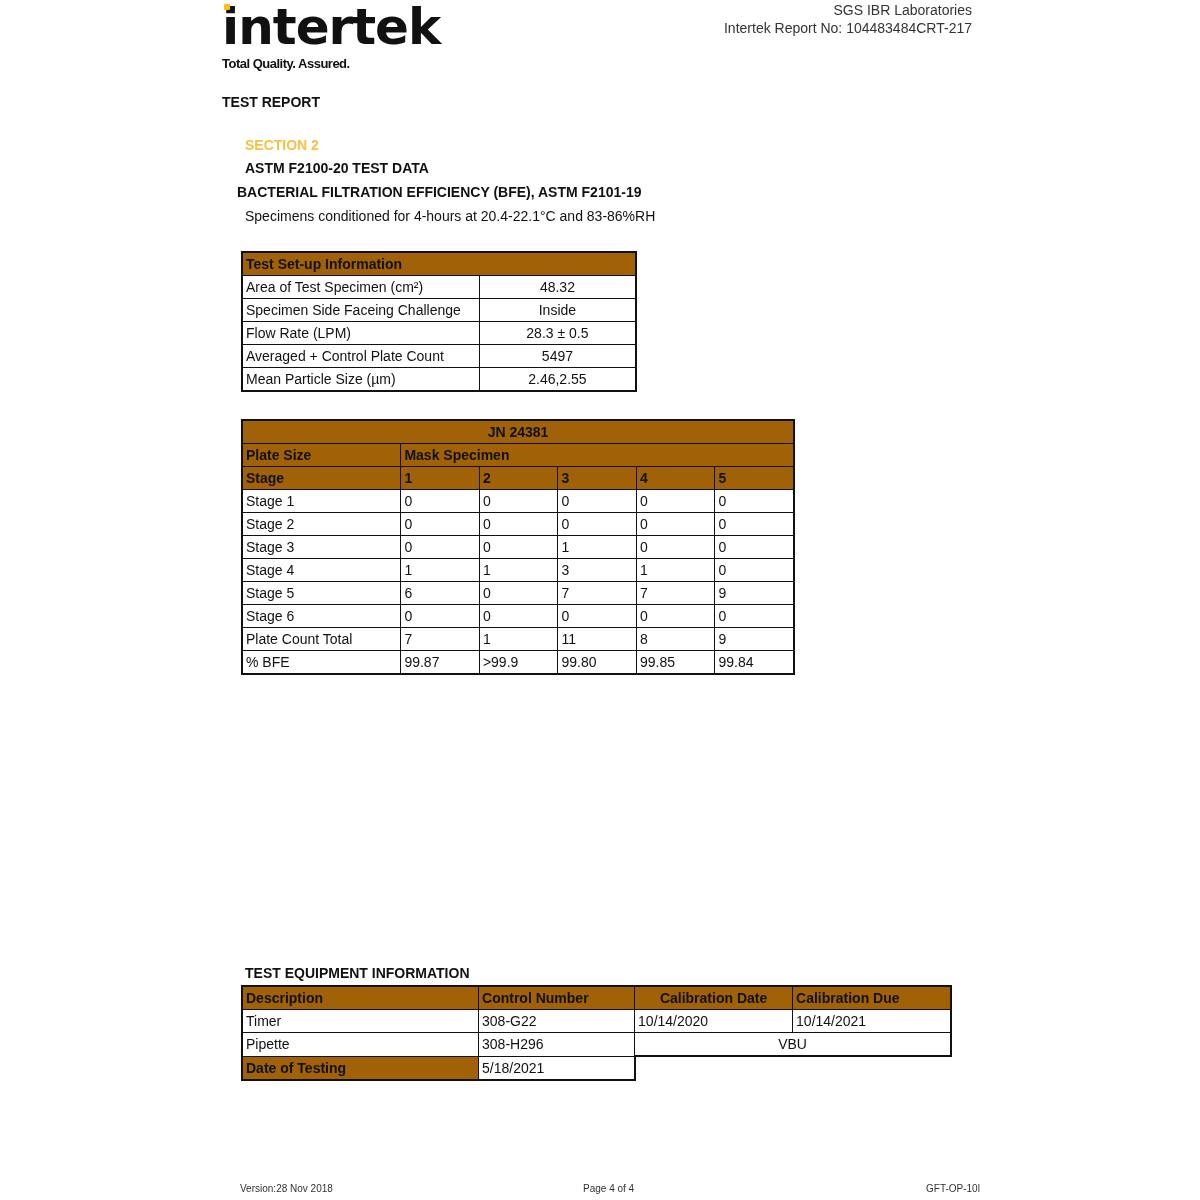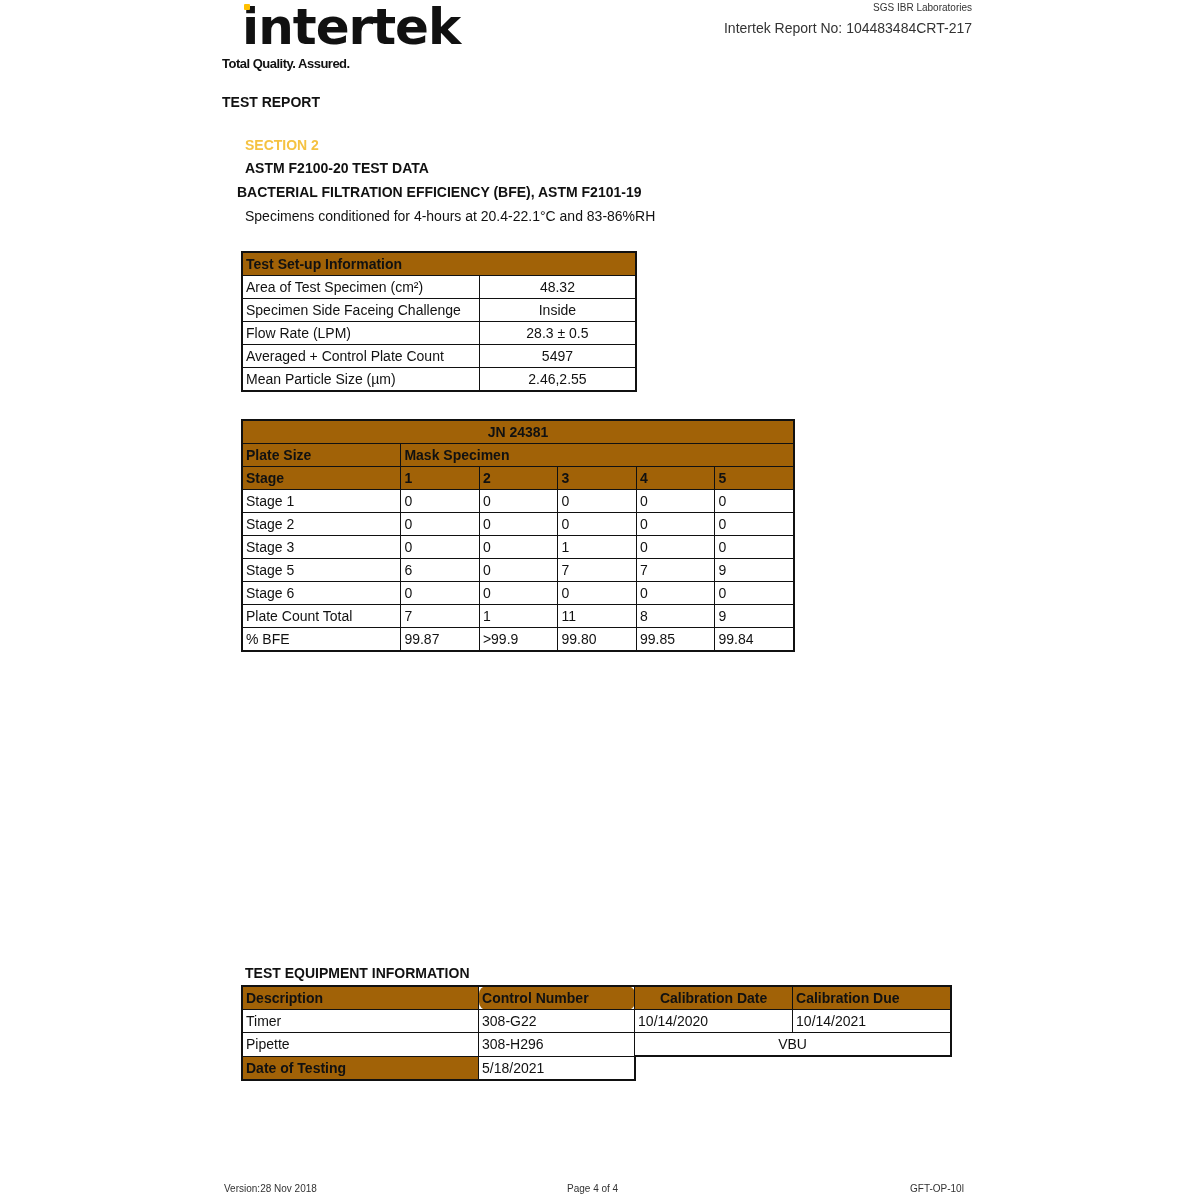--- a/index.html
+++ b/index.html
@@ -1,23 +1,23 @@
 <!DOCTYPE html>
 <html><head>
   <meta charset="utf-8">
   <style>
     html, body { margin: 0; padding: 0; background: #ffffff; }
     body { width: 1200px; height: 1200px; position: relative; overflow: hidden;
            font-family: "Liberation Sans", sans-serif; color: #111; }
     .abs { position: absolute; }
     .logo { left: 222px; top: 2px; font-family: "DejaVu Sans", sans-serif; font-size: 50px;
-            font-weight: bold; letter-spacing: -1px; color: #111; line-height: 50px; margin-left: 20px; }
+            font-weight: bold; letter-spacing: -1px; color: #111; line-height: 50px; }
     .logo-dot { position: absolute; left: 2px; top: 2px; width: 6px; height: 6px; background: #FFC000; border-radius: 1px; }
     .tagline { left: 222px; top: 56px; font-size: 13px; font-weight: bold; letter-spacing: -0.5px; }
-    .lab { right: 228px; top: 2px; font-size: 10px; color: #333; text-align: right; }
+    .lab { right: 228px; top: 2px; font-size: 14px; color: #333; text-align: right; }
     .repno { right: 228px; top: 20px; font-size: 14px; color: #333; text-align: center; }
     .test-report { left: 222px; top: 94px; font-size: 14px; font-weight: bold; }
     .section { left: 245px; top: 137px; font-size: 14px; font-weight: bold; color: #F5C242; }
     .h1 { left: 245px; top: 160px; font-size: 14px; font-weight: bold; }
     .h2 { left: 237px; top: 184px; font-size: 14px; font-weight: bold; text-align: right; }
     .h3 { left: 245px; top: 208px; font-size: 14px; }
 
     table { border-collapse: collapse; font-size: 14px; }
     td { border: 1.5px solid #111; padding: 0 3px; height: 22px; line-height: 22px; white-space: nowrap; overflow: hidden; }
     .y { background: #a16207; font-weight: bold; }
@@ -29,26 +29,26 @@
     .setup td.v { width: 150px; text-align: center; }
 
     .plate { left: 241px; top: 419px; width: 554px; }
     .plate td { height: 22px; }
     .plate td.lab0 { width: 152px; }
     .plate td.num { width: 72px; }
 
     .equip-title { left: 245px; top: 965px; font-size: 14px; font-weight: bold; }
     .equip { left: 241px; top: 985px; width: 711px; }
     .equip td.d { width: 232px; }
-    .equip td.cn { width: 150px; border-radius: 8px; }
+    .equip td.cn { width: 150px; }
     .equip td.cd { width: 152px; text-align: center; }
     .equip td.cdue { width: 152px; }
     .nob { border: none !important; background: transparent; }
 
-    .footer { top: 1183px; font-size: 10px; color: #333; }
+    .footer { top: 1183px; font-size: 10px; color: #333; margin-left: 16px; }
     .f1 { left: 224px; }
     .f2 { left: 567px; }
     .f3 { left: 910px; }
   </style>
 </head>
 <body>
 
 <div class="abs logo">
   <span class="logo-dot"></span>
   <span>intertek</span>
@@ -128,20 +128,28 @@
       </tr>
       <tr>
         <td class="lab0">Stage 3</td>
         <td class="num">0</td>
         <td class="num">0</td>
         <td class="num">1</td>
         <td class="num">0</td>
         <td class="num">0</td>
       </tr>
       <tr>
+        <td class="lab0">Stage 4</td>
+        <td class="num">1</td>
+        <td class="num">1</td>
+        <td class="num">3</td>
+        <td class="num">1</td>
+        <td class="num">0</td>
+      </tr>
+      <tr>
         <td class="lab0">Stage 5</td>
         <td class="num">6</td>
         <td class="num">0</td>
         <td class="num">7</td>
         <td class="num">7</td>
         <td class="num">9</td>
       </tr>
       <tr>
         <td class="lab0">Stage 6</td>
         <td class="num">0</td>

